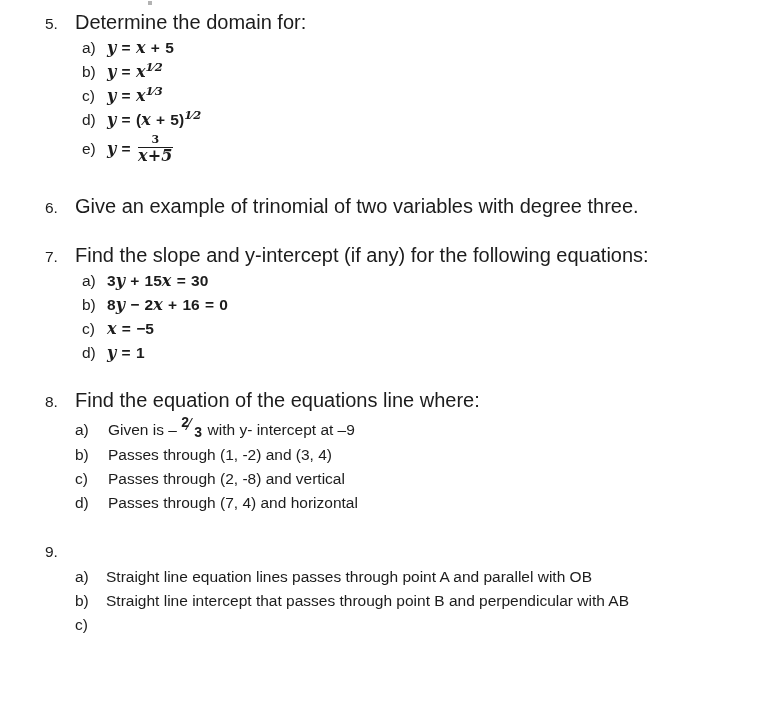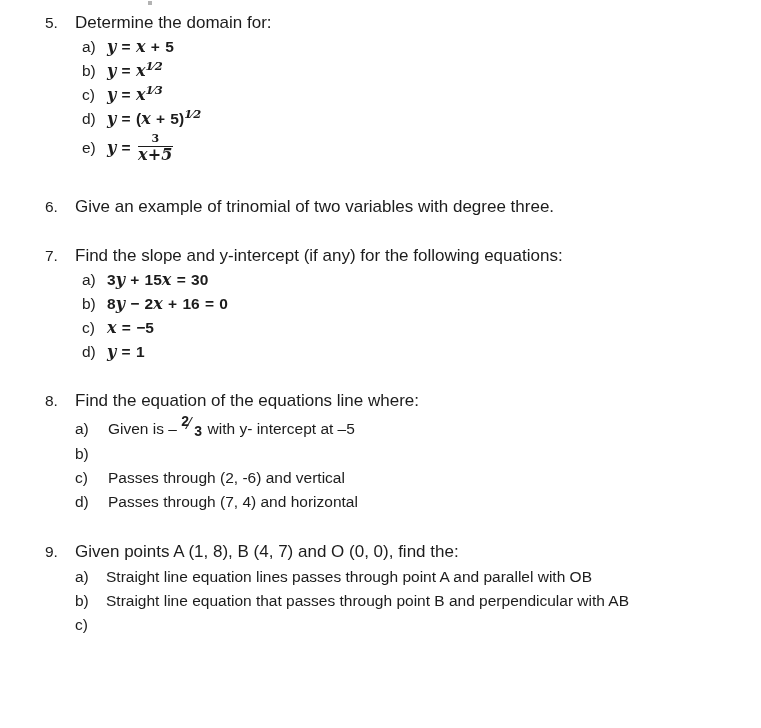--- a/index.html
+++ b/index.html
@@ -48,21 +48,21 @@
     font-size: 15.5px;
     line-height: 21px;
     white-space: nowrap;
   }
   .q-num {
     width: 30px;
     flex: 0 0 30px;
     font-size: 15.5px;
   }
   .q-text {
-    font-size: 17px;
+    font-size: 20px;
     text-align: center;
   }
 
   .subs {
     margin-top: 2px;
   }
   .sub {
     display: flex;
     align-items: baseline;
     font-size: 15.5px;
@@ -255,49 +255,49 @@
   </div>
 
   <div class="q" style="top:390px;">
     <div class="q-head">
       <span class="q-num">8.</span>
       <span class="q-text">Find the equation of the equations line where:</span>
     </div>
     <div class="subs indent-word" style="margin-top:4px;">
       <div class="sub" style="line-height:27px;">
         <span class="sub-lab">a)</span>
-        <span><span>Given is – </span><span class="sfrac"><span class="n">2</span><span class="s">⁄</span><span class="d">3</span></span><span> with y- intercept at –5</span></span>
+        <span><span>Given is – </span><span class="sfrac"><span class="n">2</span><span class="s">⁄</span><span class="d">3</span></span><span> with y- intercept at –9</span></span>
       </div>
       <div class="sub">
         <span class="sub-lab">b)</span>
+        <span>Passes through (1, -2) and (3, 4)</span>
       </div>
       <div class="sub">
         <span class="sub-lab">c)</span>
-        <span>Passes through (2, -6) and vertical</span>
+        <span>Passes through (2, -8) and vertical</span>
       </div>
       <div class="sub">
         <span class="sub-lab">d)</span>
         <span>Passes through (7, 4) and horizontal</span>
       </div>
     </div>
   </div>
 
   <div class="q" style="top:541px;">
     <div class="q-head">
       <span class="q-num">9.</span>
-      <span class="q-text">Given points A (1, 8), B (4, 7) and O (0, 0), find the:</span>
     </div>
     <div class="subs indent-word2" style="margin-top:3px;">
       <div class="sub">
         <span class="sub-lab">a)</span>
         <span>Straight line equation lines passes through point A and parallel with OB</span>
       </div>
       <div class="sub">
         <span class="sub-lab">b)</span>
-        <span>Straight line equation that passes through point B and perpendicular with AB</span>
+        <span>Straight line intercept that passes through point B and perpendicular with AB</span>
       </div>
       <div class="sub">
         <span class="sub-lab">c)</span>
       </div>
     </div>
   </div>
 
 </div>
 
 </body></html>

